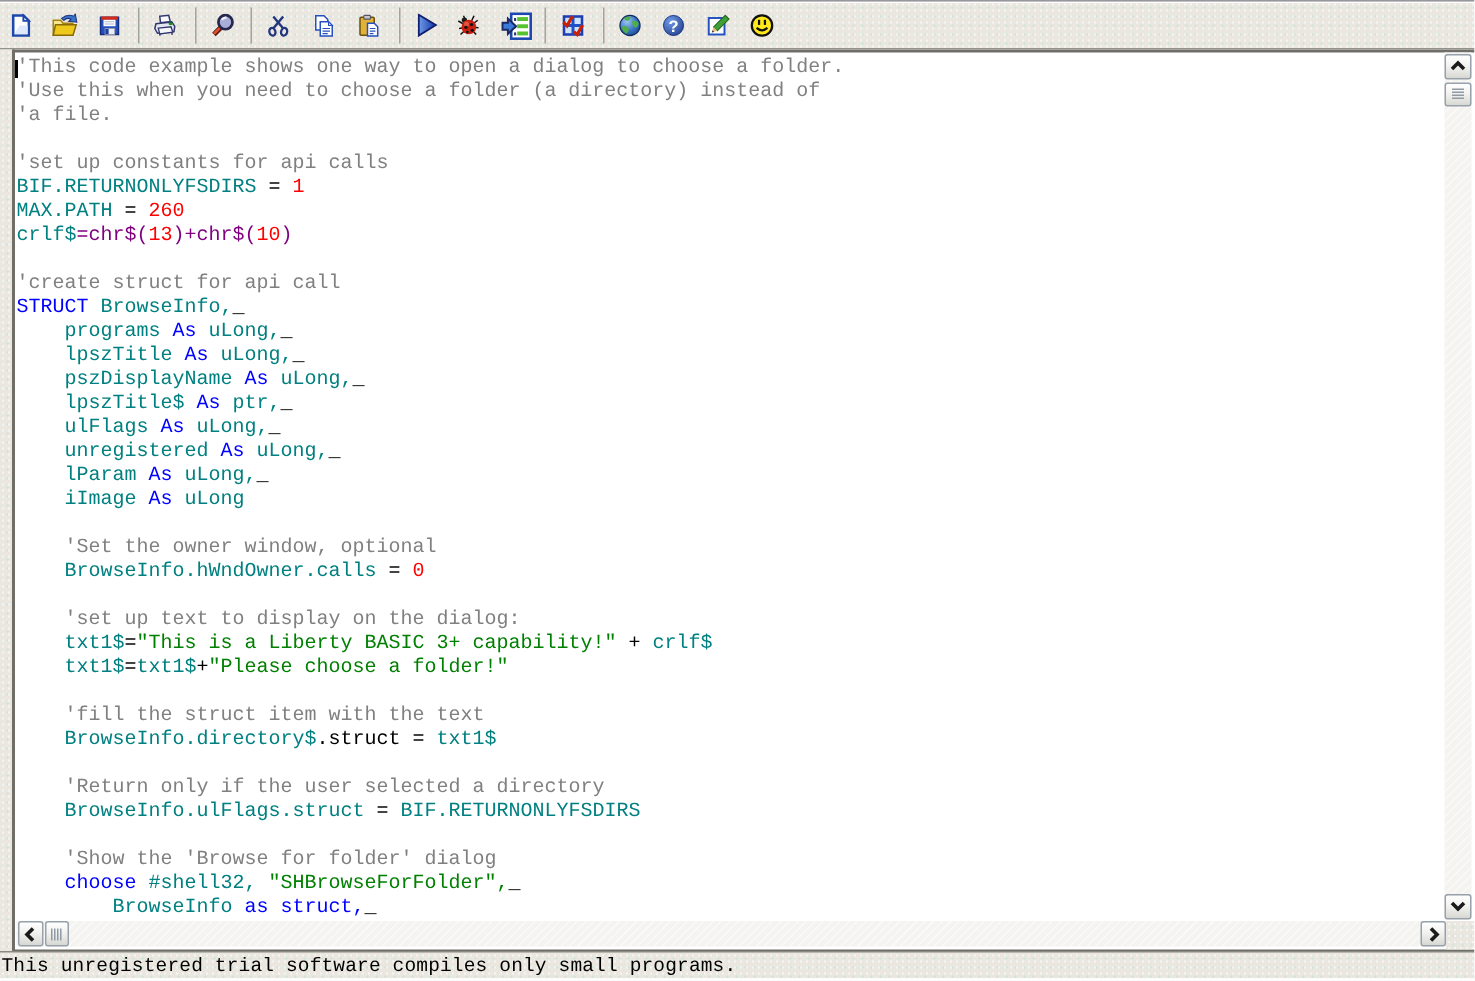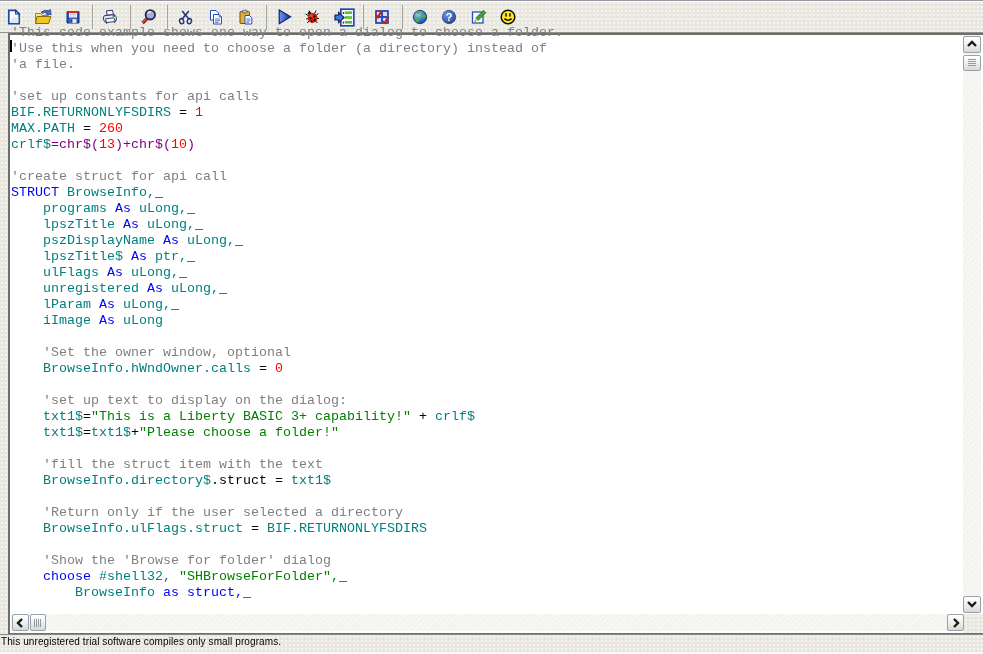--- a/index.html
+++ b/index.html
@@ -15,37 +15,37 @@
     background-position: 0 0, 2px 1px; }
   #toolbar { position:absolute; left:0; top:0; width:983px; height:31px;
     border-top:1px solid #98979e; border-bottom:1px solid #94938b; box-shadow: inset 0 1px 0 #ffffff; }
   .sep { position:absolute; top:4px; width:1px; height:24px; background:#a5a39a; }
   .ico { position:absolute; top:8px; width:16px; height:16px; }
   #leftstrip { position:absolute; left:0; top:33px; width:8px; height:601px; }
   #edit { position:absolute; left:8px; top:33px; width:975px; height:601px;
     background:#ffffff; border-left:2px solid #6f6e68; border-top:2px solid #6f6e68;
     box-sizing:border-box; }
   #editbottom { position:absolute; left:8px; top:633px; width:975px; height:1px; background:#6f6e68; }
-  #code { position:absolute; left:11px; top:25px; margin:0;
+  #code { position:absolute; left:11px; top:38px; margin:0;
     font-family:"Liberation Mono", monospace; font-size:13.3333px; line-height:16px;
     white-space:pre; color:#000000; }
   .c { color:#808080; } .t { color:#008080; } .k { color:#0000ff; }
   .s { color:#008000; } .r { color:#ff0000; } .p { color:#800080; }
   #caret { position:absolute; left:10px; top:40px; width:2px; height:12px; background:#000; }
   
   .sbtn { position:absolute; box-sizing:border-box; border:1px solid #97a1ab; border-radius:2px;
     background:linear-gradient(180deg,#ffffff 0%,#f2f2f0 45%,#d8d8d3 100%); }
   .track { background-color:#f5f4f1;
     background-image: repeating-linear-gradient(135deg, rgba(255,255,255,0.45) 0px, rgba(255,255,255,0.45) 1px, rgba(240,240,236,0.15) 1px, rgba(240,240,236,0.15) 4px); }
   #vsb { position:absolute; left:963px; top:35px; width:18px; height:578px; }
   #hsb { position:absolute; left:11px; top:614px; width:953px; height:17px; }
   #corner { position:absolute; left:964px; top:614px; width:19px; height:19px; }
   #status { position:absolute; left:0; top:634px; width:983px; height:20px;
     border-top:1px solid #8a8982; box-sizing:border-box; box-shadow: inset 0 -2px 0 #fcfcfa; }
-  #status span { position:absolute; left:1px; top:1px; font-size:10px; letter-spacing:0.1px; color:#000; }
+  #status span { position:absolute; left:1px; top:1px; font-size:13px; letter-spacing:0.1px; color:#000;font-family:Liberation Mono, monospace; }
 </style>
 </head>
 <body>
   <div id="toolbar" class="dots">
     <svg class="ico" style="left:6px" viewBox="0 0 16 16">
       <path d="M2.8 1.3 L9.6 1.3 L13.2 4.9 L13.2 14.7 L2.8 14.7 Z" fill="#ffffff" stroke="#1c49aa" stroke-width="1.7"></path>
       <path d="M7 8 L12.4 8 L12.4 13.9 L3.6 13.9 Z" fill="#ddeafc"></path>
       <path d="M9.6 1.3 L9.6 4.9 L13.2 4.9 Z" fill="#ffffff" stroke="#1c49aa" stroke-width="1.3"></path>
     </svg>
     <svg class="ico" style="left:34px;width:18px" viewBox="0 0 18 16">

